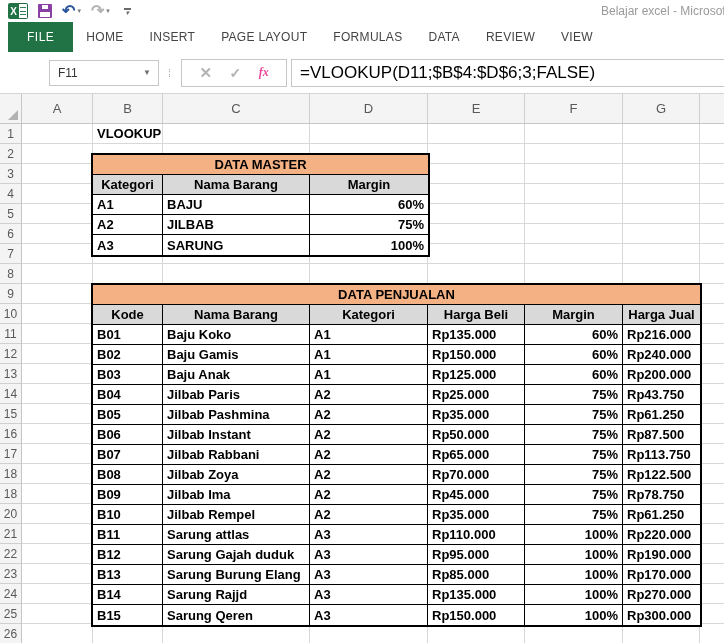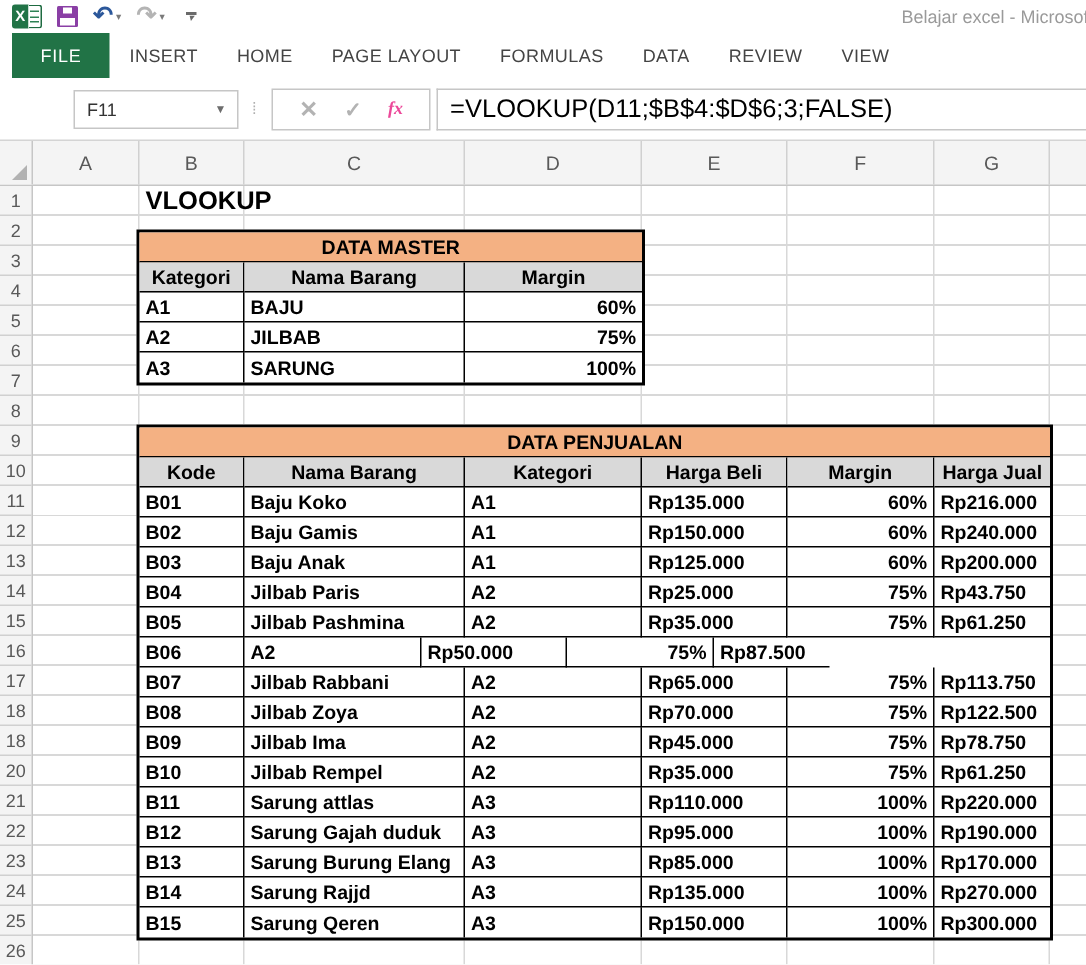--- a/index.html
+++ b/index.html
@@ -63,21 +63,21 @@
 
   .sheet-body { position:relative; height:519px; overflow:hidden; background:#fff; }
   .row-headers { position:absolute; left:0; top:0; width:22px; background:#f4f4f4; border-right:1px solid #c6c6c6; }
   .rowhdr { height:20px; display:flex; align-items:center; justify-content:center; color:#595959;
             font-size:12px; border-bottom:1px solid #d0d0d0; }
   .grid-area { position:absolute; left:22px; right:0; top:0; bottom:0;
                background-image:repeating-linear-gradient(to bottom, transparent 0, transparent 19px, #d8d8d8 19px, #d8d8d8 20px); }
   .vline { position:absolute; top:0; bottom:0; width:1px; background:#d8d8d8; }
   .v1{left:70px}.v2{left:140px}.v3{left:287px}.v4{left:405px}.v5{left:502px}.v6{left:600px}.v7{left:677px}
 
-  .cell-b1 { position:absolute; left:97px; top:0; height:20px; line-height:20px; font-size:17px; font-weight:bold; z-index:2; }
+  .cell-b1 { position:absolute; left:97px; top:0; height:20px; line-height:20px; font-size:13px; font-weight:bold; z-index:2; }
 
   
   .xtable { position:absolute; left:91px; border:2px solid #000; background:#fff; z-index:3; }
   .master-table { top:29px; }
   .penjualan-table { top:159px; }
   .trow { display:flex; height:20px; }
   .tcell { height:100%; border-right:1px solid #000; border-bottom:1px solid #000; font-size:13px; font-weight:bold;
            color:#000; display:flex; align-items:center; padding:0 4px; overflow:hidden; white-space:nowrap; }
   .trow .tcell:last-child { border-right:none; }
   .xtable .trow:last-child .tcell { border-bottom:none; }
@@ -118,22 +118,22 @@
     <div class="qat-more">
       <i class="bar"></i>
       <i class="chev">▾</i>
     </div>
   </div>
   <div class="win-title">Belajar excel - Microsof</div>
 </div>
 
 <div class="tabrow">
   <div class="tab-file">FILE</div>
+  <div class="tab">HOME</div>
   <div class="tab">INSERT</div>
-  <div class="tab">HOME</div>
   <div class="tab">PAGE LAYOUT</div>
   <div class="tab">FORMULAS</div>
   <div class="tab">DATA</div>
   <div class="tab">REVIEW</div>
   <div class="tab">VIEW</div>
 </div>
 
 <div class="formula-row">
   <div class="name-box">
     <span class="ref">F11</span>
@@ -344,20 +344,21 @@
           </div>
           <div class="tcell pc4 t-right">75%</div>
           <div class="tcell pc5 t-money">
             <span>Rp</span>
             <span>61.250</span>
           </div>
         </div>
 
         <div class="trow">
           <div class="tcell pc0">B06</div>
+          <div class="tcell pc1">Jilbab Instant</div>
           <div class="tcell pc2">A2</div>
           <div class="tcell pc3 t-money">
             <span>Rp</span>
             <span>50.000</span>
           </div>
           <div class="tcell pc4 t-right">75%</div>
           <div class="tcell pc5 t-money">
             <span>Rp</span>
             <span>87.500</span>
           </div>

